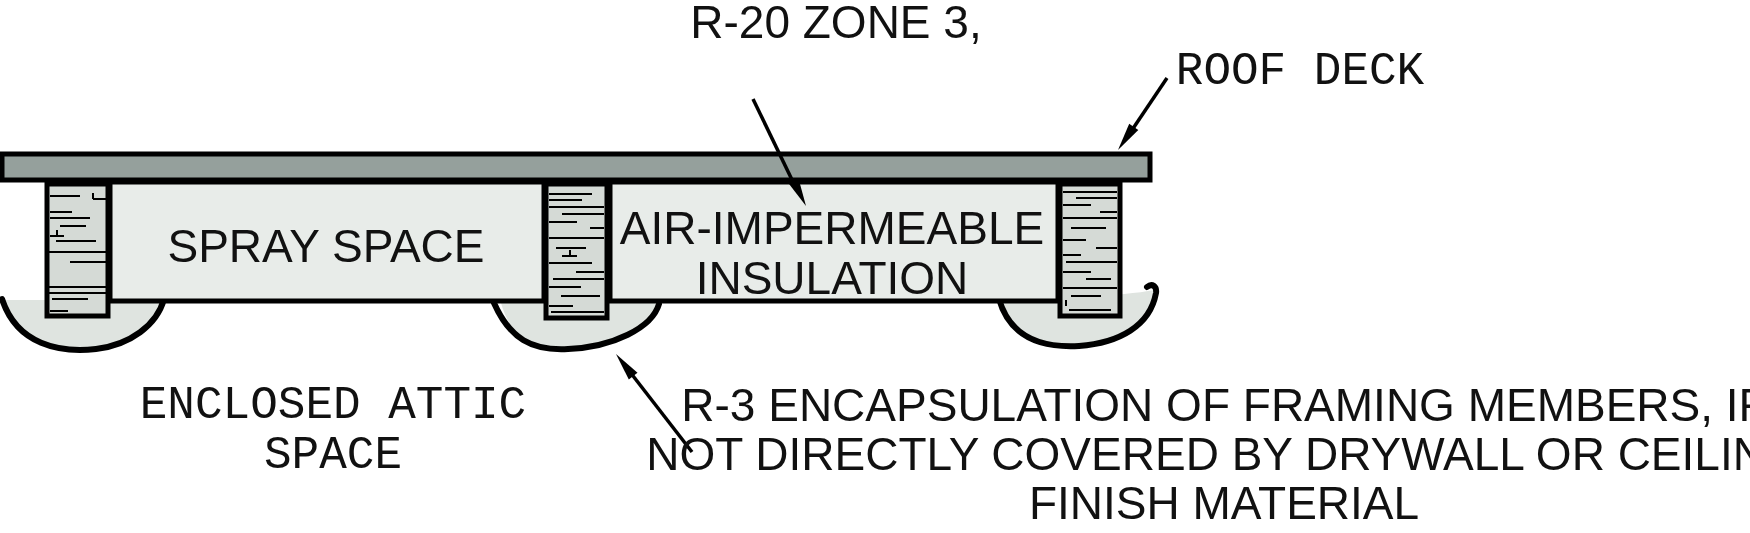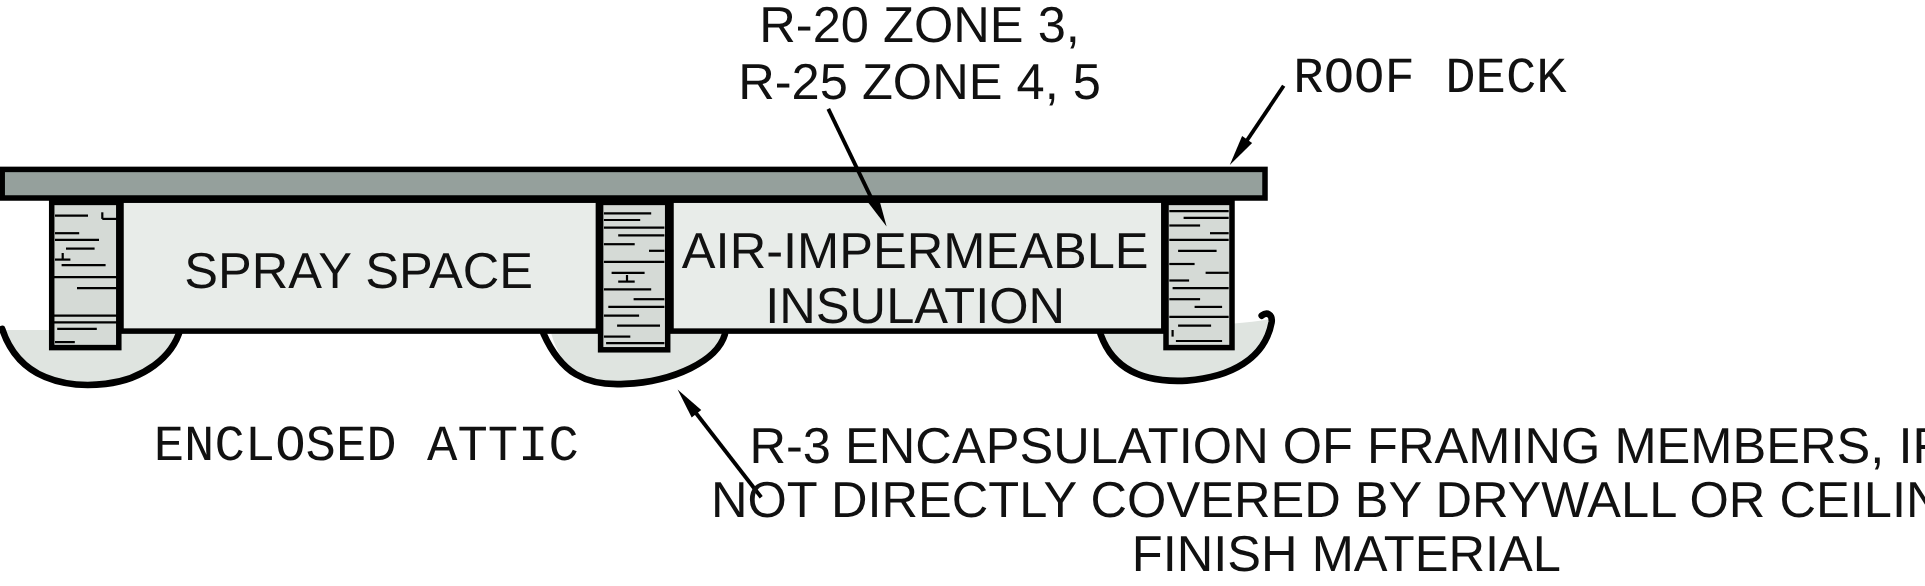--- a/index.html
+++ b/index.html
@@ -122,34 +122,34 @@
     </g>
     <g>
       <line x1="692" y1="452" x2="630" y2="372" stroke-width="3.5" stroke="#000000"></line>
       <polygon points="616,354 637.5,372.7 628.8,379.5" fill="#000000"></polygon>
     </g>
   </svg>
 
 
   <div class="lbl" style="left:836px; top:-4px; line-height:52px;">
     <div>R-20 ZONE 3,</div>
-    <div>R-25 ZONE 4, 5</div>
   </div>
 
   <div class="lbl" style="left:1300px; top:47px;font-family:Liberation Mono, monospace;">ROOF DECK</div>
 
   <div class="lbl" style="left:326px; top:221px;">SPRAY SPACE</div>
 
   <div class="lbl" style="left:832px; top:203px;">
     <div>AIR-IMPERMEABLE</div>
     <div>INSULATION</div>
   </div>
 
   <div class="lbl" style="left:333px; top:381px;font-family:Liberation Mono, monospace;">
     <div>ENCLOSED ATTIC</div>
+    <div>SPACE</div>
   </div>
 
   <div class="lbl" style="left:1224px; top:381px; line-height:49px;">
     <div>R-3 ENCAPSULATION OF FRAMING MEMBERS, IF</div>
     <div>NOT DIRECTLY COVERED BY DRYWALL OR CEILING</div>
     <div>FINISH MATERIAL</div>
   </div>
 
 </div>
 

